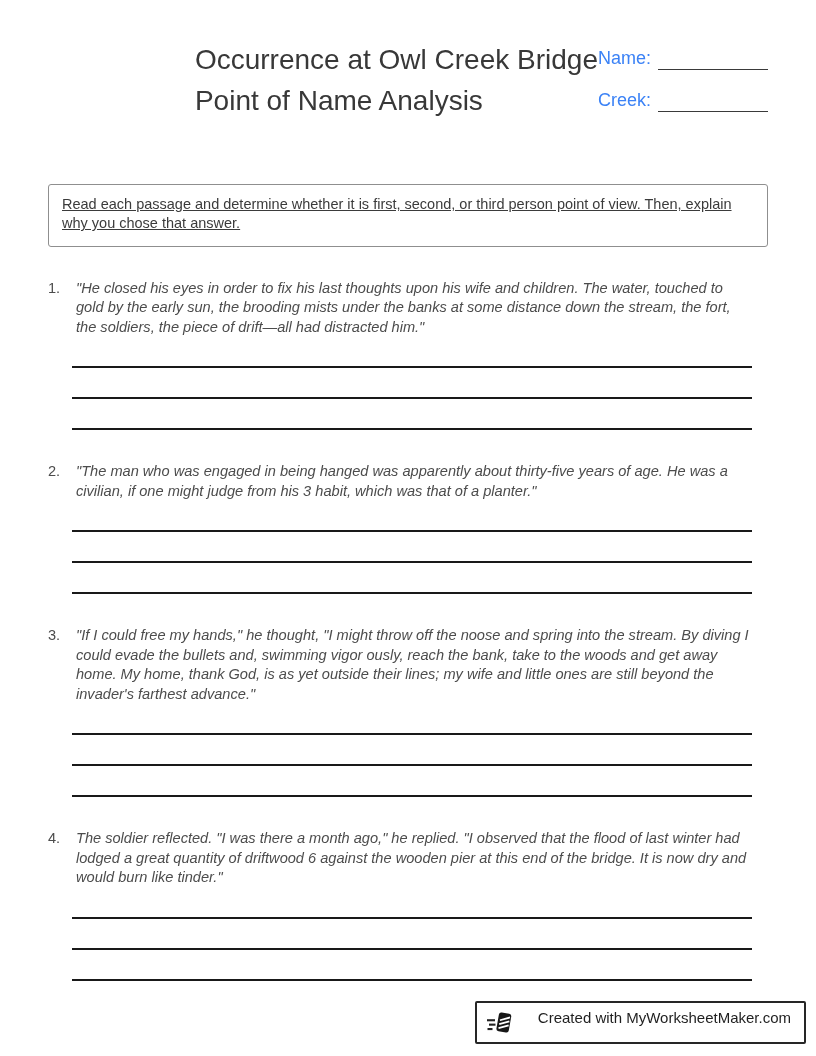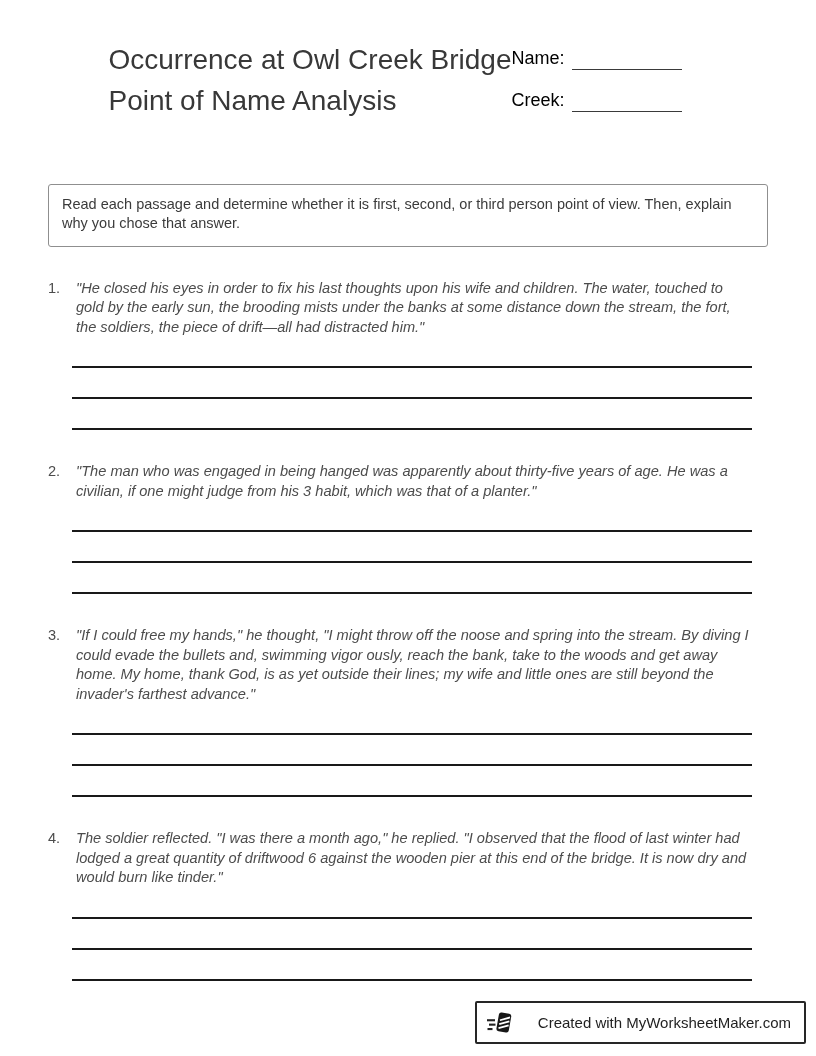--- a/index.html
+++ b/index.html
@@ -9,59 +9,60 @@
     height: 1056px;
     background: #ffffff;
     font-family: "Liberation Sans", sans-serif;
     overflow: hidden;
     margin: 0 auto;
   }
 
   
   .header {
     display: flex;
-    justify-content: center;
+    justify-content: flex-end;
     align-items: flex-start;
-    padding: 40px 74px 0 48px;
+    padding: 40px 48px 0 48px;
   }
   .title {
     margin: 0;
     font-size: 28px;
     font-weight: 400;
     line-height: 1.45;
     color: #383838;
     max-width: 520px;
   }
   .name-date { padding-top: 5px; }
   .nd-row {
     display: flex;
     align-items: flex-end;
     justify-content: flex-end;
     margin-bottom: 17px;
     font-size: 18px;
-    color: #000000;
+    color: #3b82f6;
   }
   .nd-label { margin-right: 7px; line-height: 24px; }
   .nd-line {
     display: inline-block;
     width: 110px;
     height: 24px;
     border-bottom: 1.5px solid #3a3a3a;
   }
 
   
   .instructions {
     margin: 55px 48px 0 48px;
     border: 1.5px solid #8f8f8f;
     border-radius: 3px;
     padding: 10px 14px 12px 13px;
     font-size: 14.5px;
     line-height: 1.33;
     color: #3b3b3b;
     box-sizing: border-box;
+    text-decoration: underline;
   }
 
   
   .question { margin: 32px 64px 0 48px; }
   .q-row {
     display: flex;
     font-size: 14.6px;
     line-height: 19.5px;
     color: #4c4c4c;
   }
@@ -72,21 +73,20 @@
     height: 29px;
     border-bottom: 2px solid #191919;
   }
 
   
   .footer-badge {
     position: absolute;
     right: 10px;
     bottom: 12px;
     display: flex;
-    align-items: center;
     gap: 25px;
     border: 2px solid #262626;
     border-radius: 2px;
     padding: 6px 13px 6px 9px;
     font-size: 15px;
     color: #1f1f1f;
     background: #ffffff;
   }
   .badge-icon { display: inline-flex; }
 </style>

